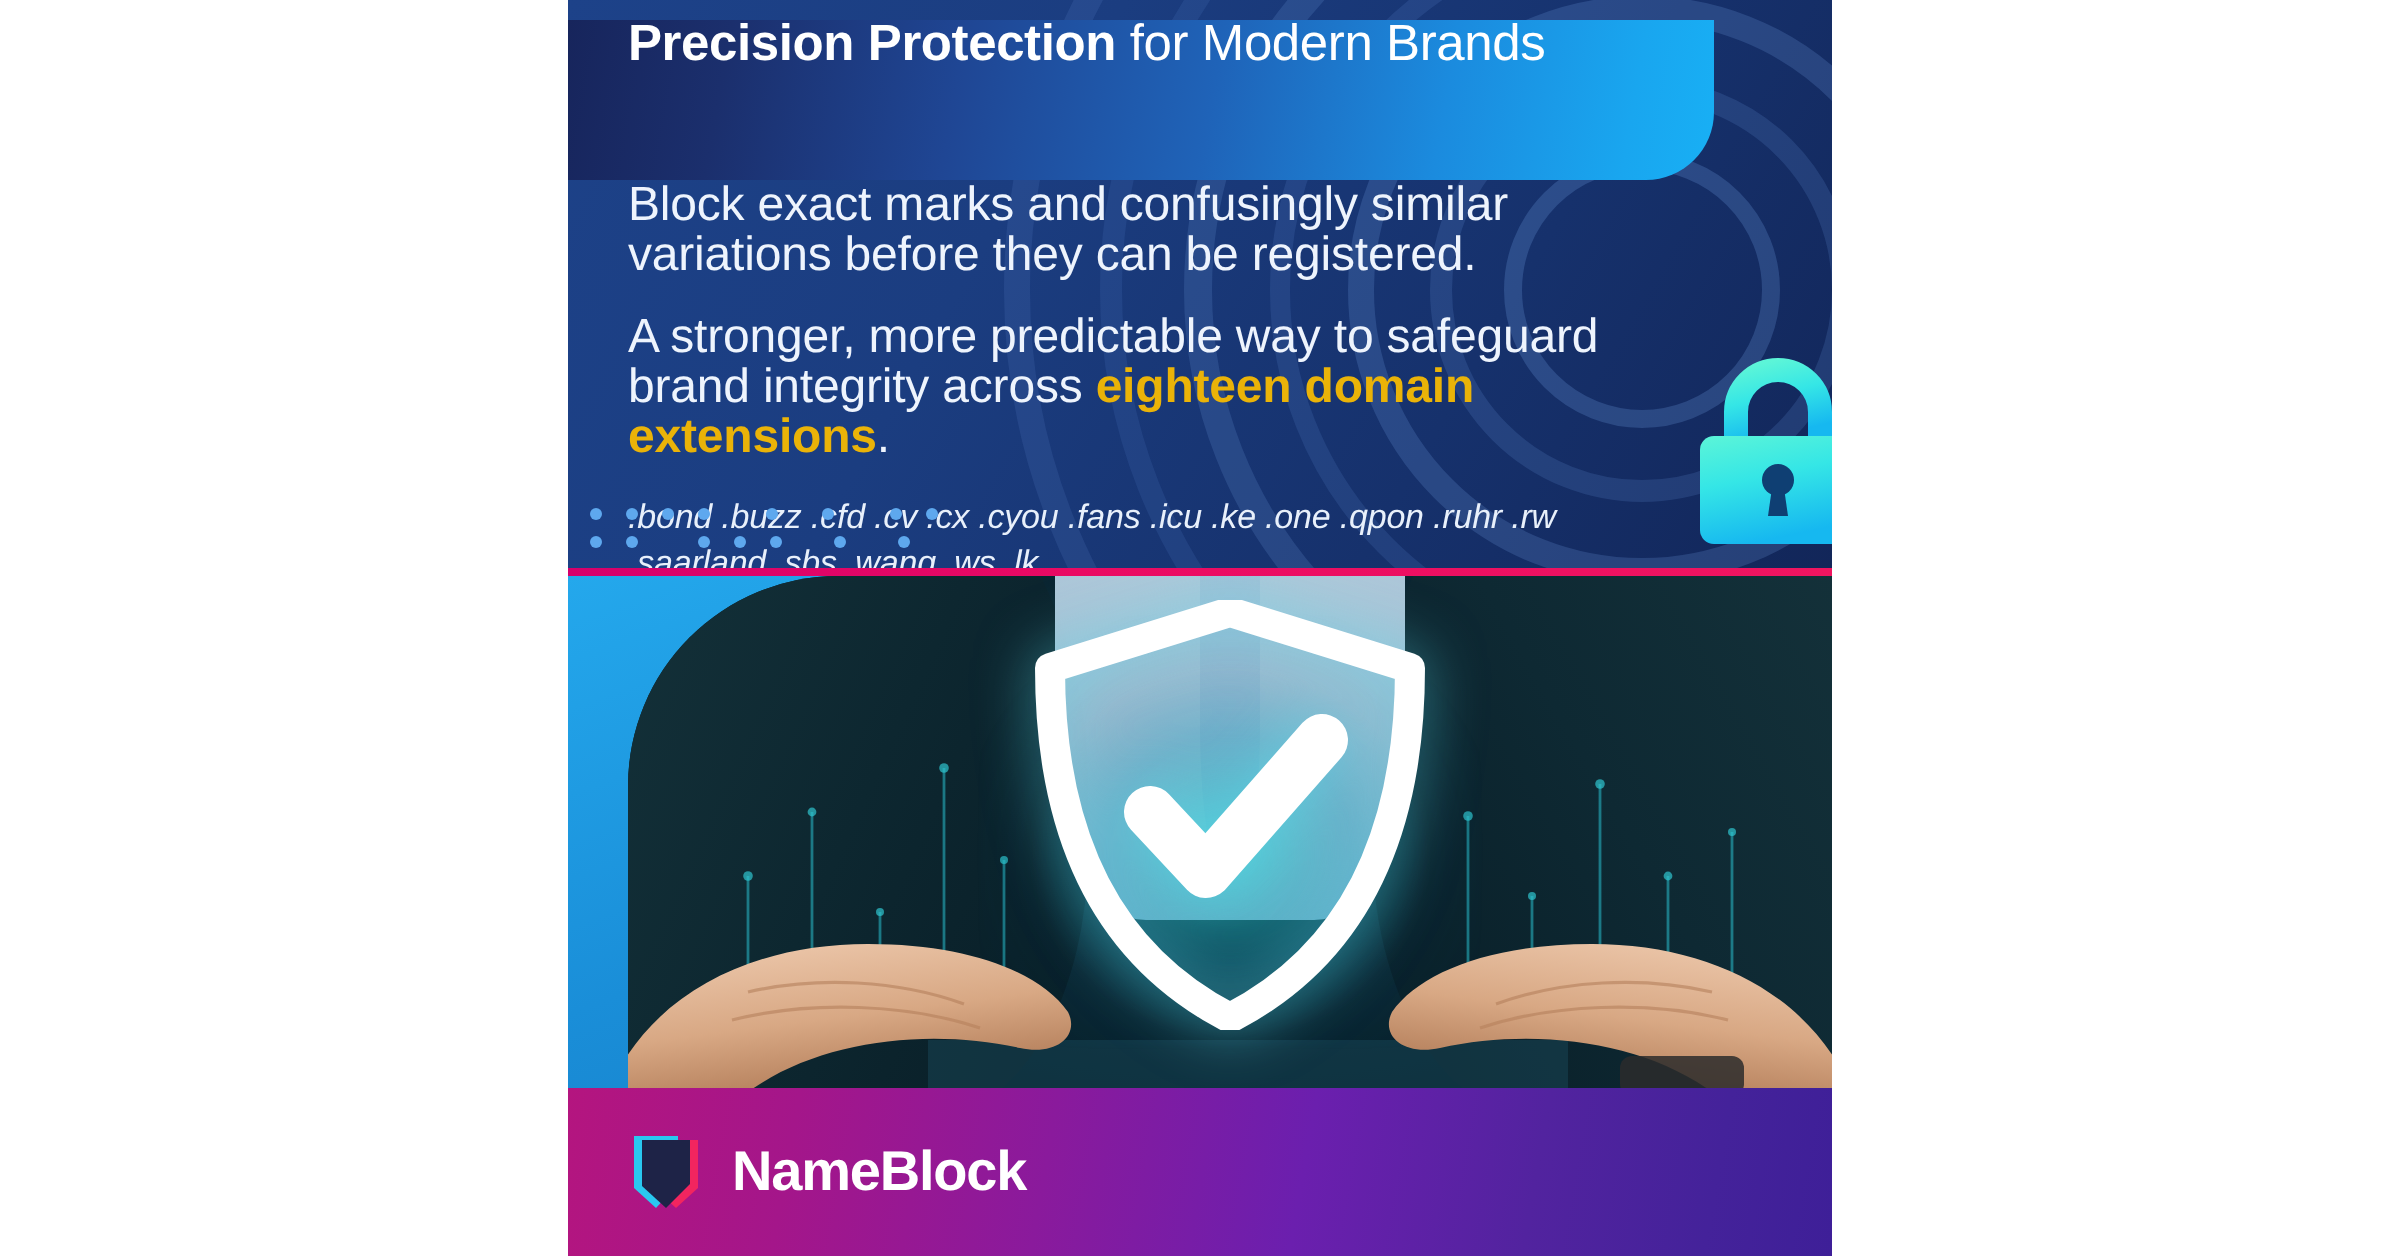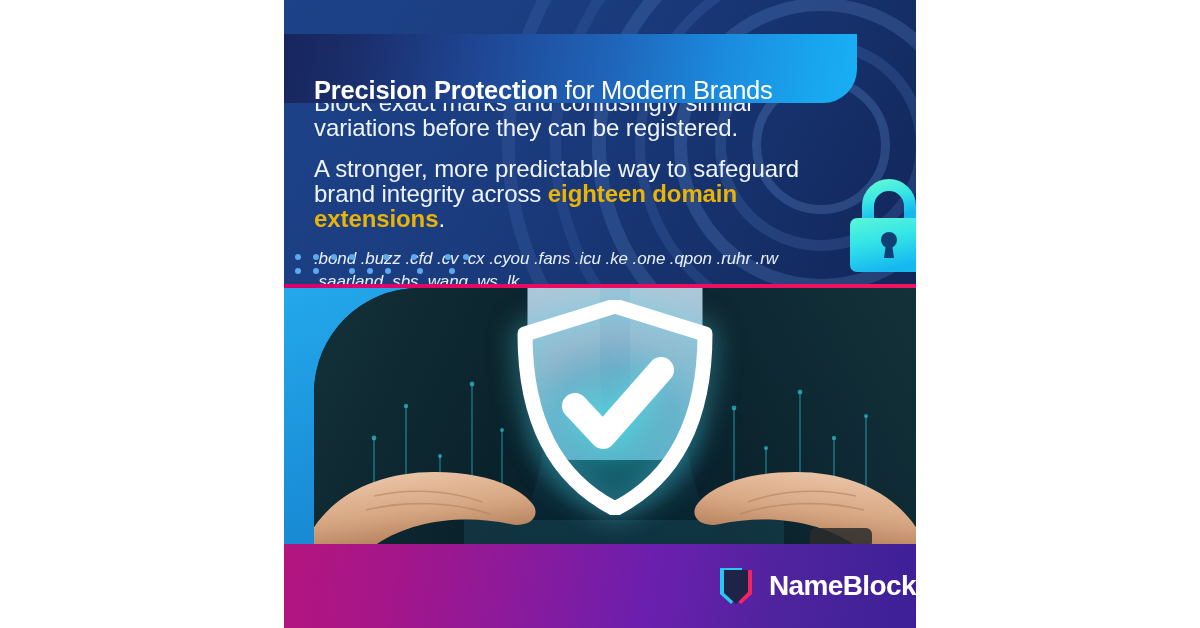--- a/index.html
+++ b/index.html
@@ -73,34 +73,34 @@
   .arc.a3 { width: 268px;  height: 268px;  border-width: 13px; border-color: rgba(130,175,242,0.19); }
   .arc.a4 { width: 352px;  height: 352px;  border-width: 10px; border-color: rgba(105,152,226,0.15); }
   .arc.a5 { width: 430px;  height: 430px;  border-width: 14px; border-color: rgba(125,170,238,0.17); }
   .arc.a6 { width: 520px;  height: 520px;  border-width: 11px; border-color: rgba(100,148,222,0.13); }
   .arc.a7 { width: 612px;  height: 612px;  border-width: 13px; border-color: rgba(120,165,235,0.12); }
 
   
   .header-band {
     position: absolute;
     left: 0;
-    top: 34px;
+    top: 10px;
     width: 573px;
-    height: 69px;
+    height: 80px;
     border-bottom-right-radius: 34px;
     background: linear-gradient(100deg,
         #17255c 0%,
         #1b2f6d 14%,
         #1f4694 34%,
         #1f63b8 56%,
         #1b8bde 76%,
         #19a6ef 92%,
         #18b0f5 100%);
     display: flex;
-    align-items: flex-end;
+    align-items: flex-start;
     z-index: 4;
   }
   .header-title {
     color: #ffffff;
     font-size: 25.5px;
     line-height: 1;
     letter-spacing: -0.2px;
     padding-left: 30px;
     white-space: nowrap;
     font-weight: 400;
@@ -288,21 +288,20 @@
         #a4168a 18%,
         #8a1a9c 38%,
         #6b1fae 58%,
         #52239f 76%,
         #44229a 90%,
         #3e1f98 100%);
     display: flex;
     align-items: center;
     padding-left: 31px;
     box-sizing: border-box;
-    justify-content: flex-end;
   }
   .logo-mark {
     width: 36px;
     height: 40px;
     flex: 0 0 auto;
   }
   .logo-word {
     color: #ffffff;
     font-size: 28px;
     font-weight: 700;

